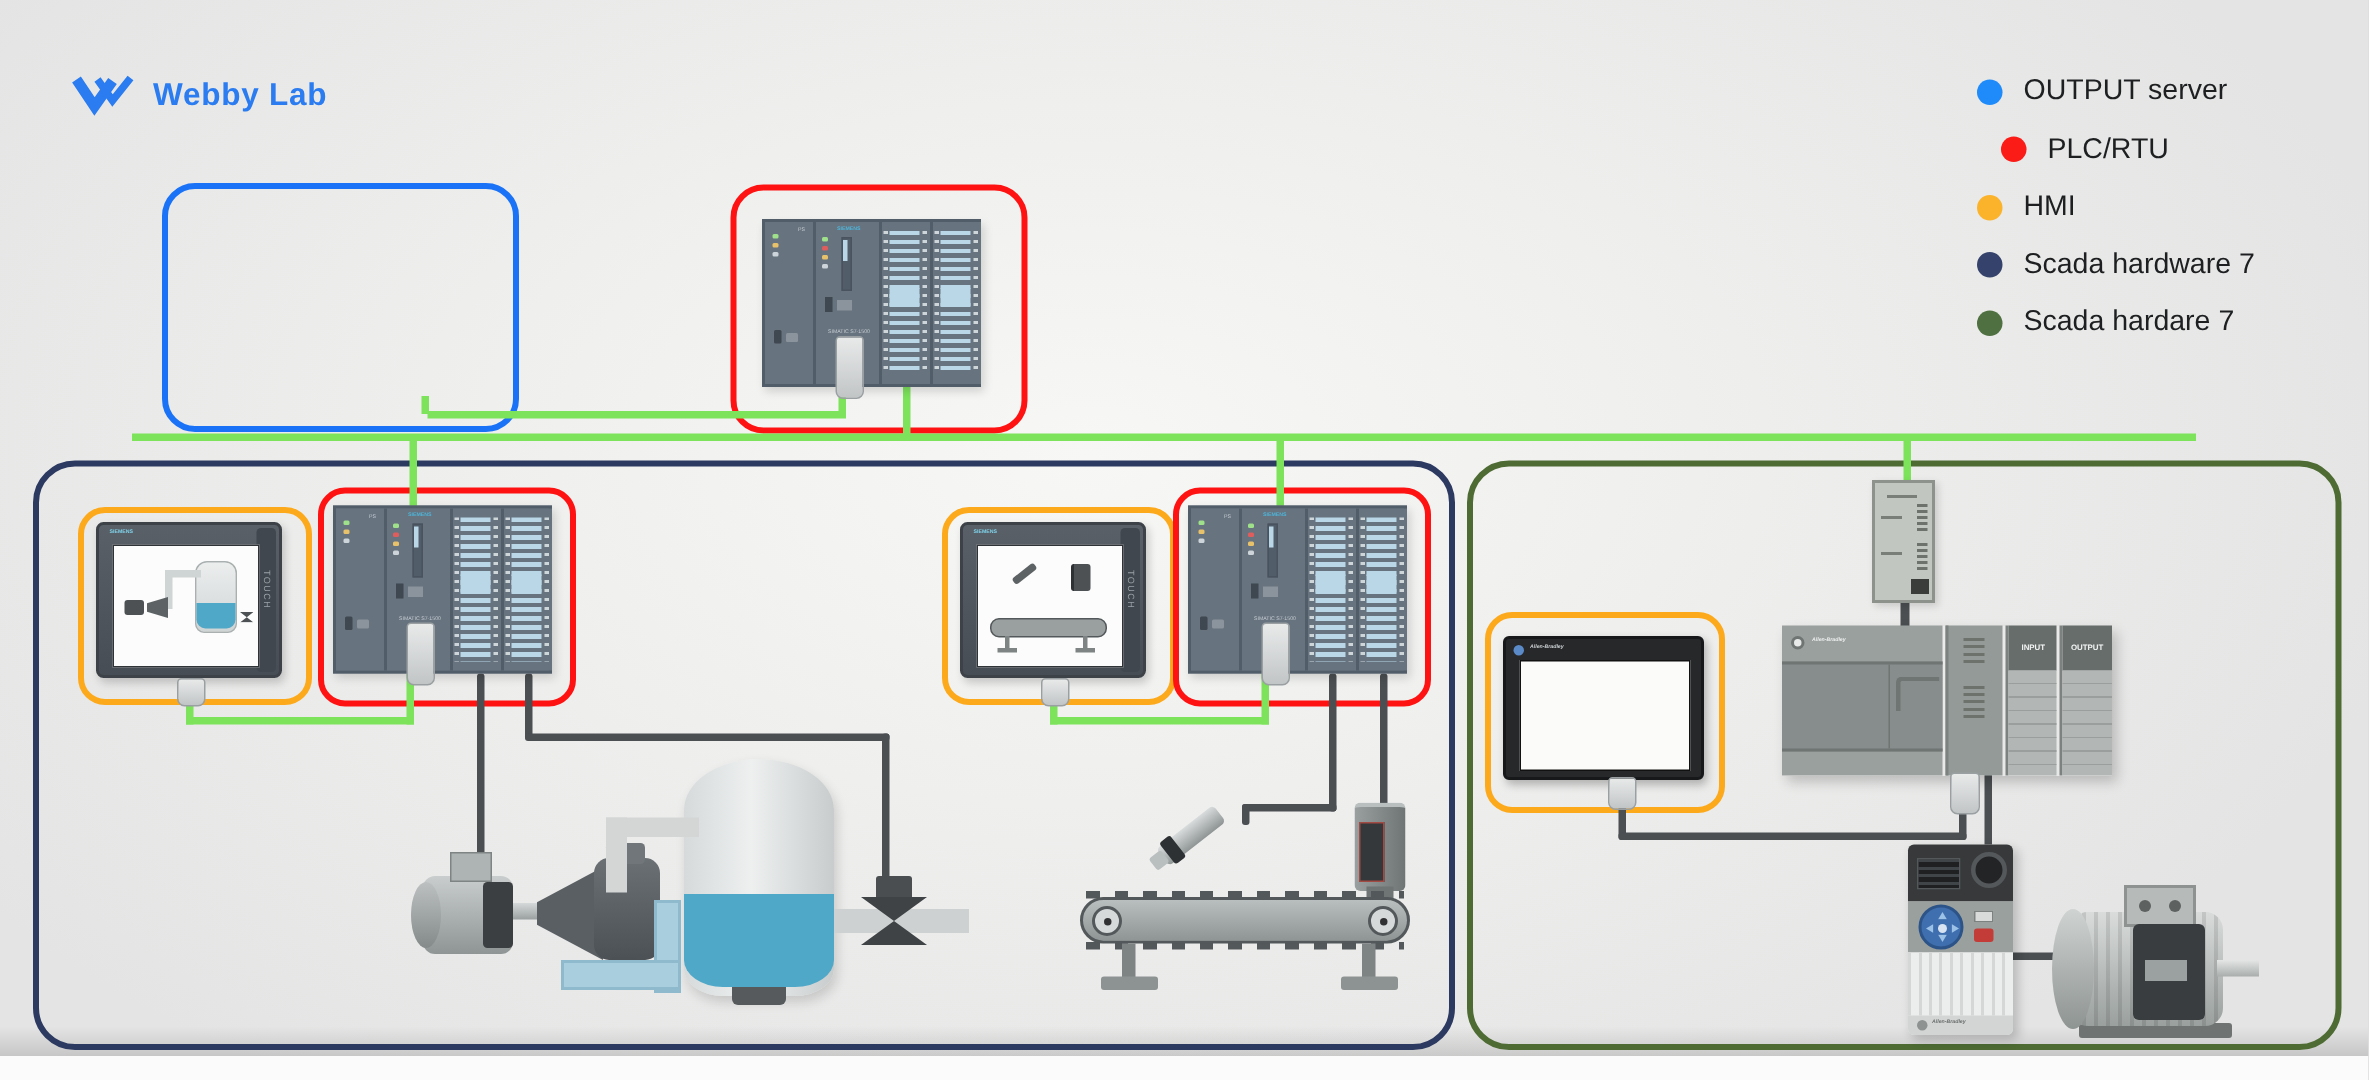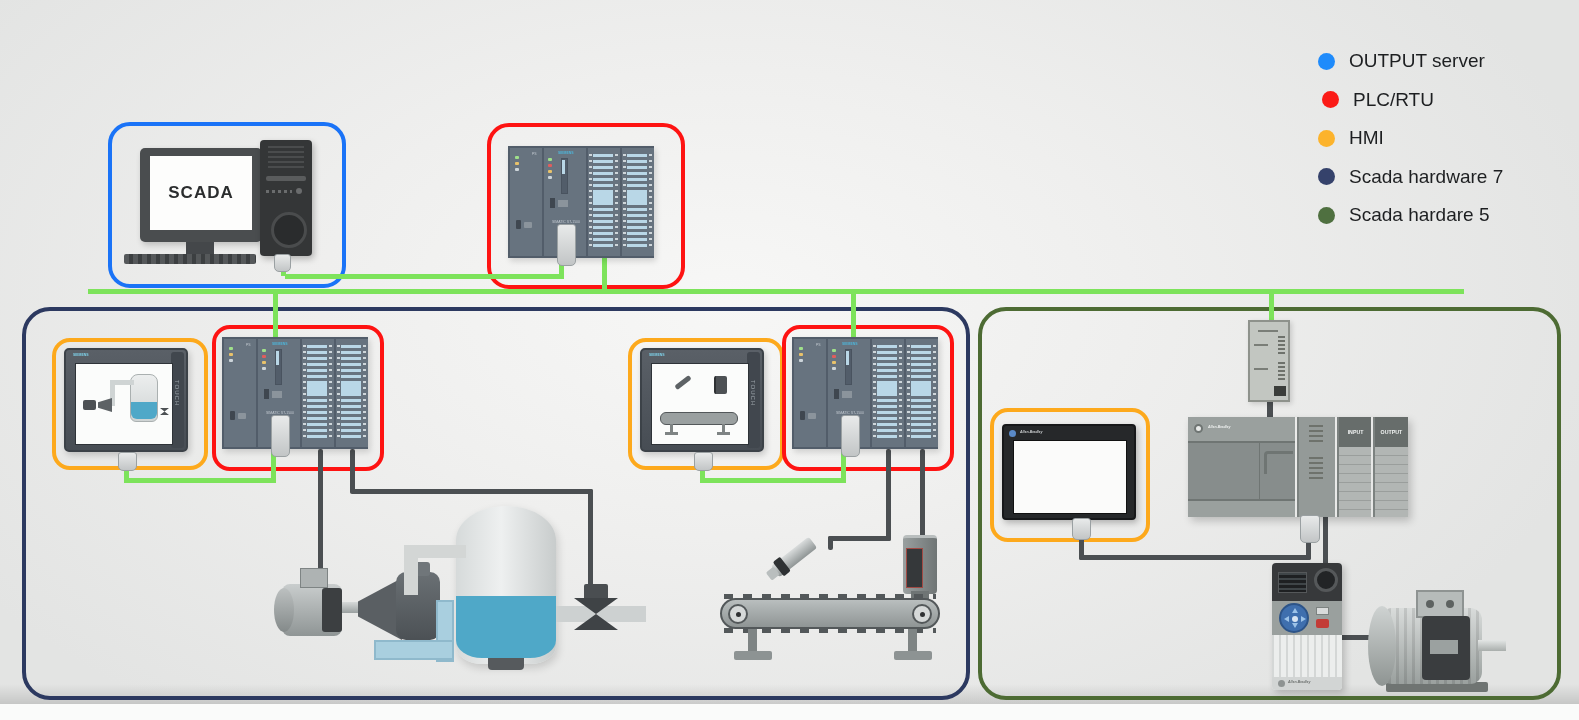--- a/index.html
+++ b/index.html
@@ -36,41 +36,48 @@
   .legdot{width:17px;height:17px;border-radius:50%;}
   .leglab{font-size:19px;color:#1d1f21;}
   .hairlines{background:repeating-linear-gradient(180deg,transparent 0 8px,#9a9e9c 8px 9px) #b2b6b4;}
   .vents{background:repeating-linear-gradient(90deg,#d4d7d6 0 2px,transparent 2px 7px) #eceeed;}
 </style>
 </head>
 <body>
 
 <div id="canvas">
 
+  <div class="abs ztop" style="left:48px;top:48px;display:flex;align-items:center;gap:10px;">
+    <svg width="44" height="32" viewBox="0 0 44 32">
+      <polyline points="3,5 15,23 27,6" fill="none" stroke="#2b7cf0" stroke-width="7"></polyline>
+      <polyline points="17,5 27,19 39,4" fill="none" stroke="#2b7cf0" stroke-width="5"></polyline>
+    </svg>
+    <span style="color:#2b7cf0;font-weight:bold;font-size:21px;letter-spacing:.5px;">Webby Lab</span>
+  </div>
 
   <div class="abs ztop" id="legend" style="left:1318px;top:50px;width:240px;height:190px;">
       <div class="legrow" style="left: 0px; top: 0px;">
         <div class="legdot" style="background: rgb(31, 139, 251);"></div>
         <span class="leglab">OUTPUT server</span>
       </div>
-      <div class="legrow" style="left: 4px; top: 38.5px; align-items: center;">
+      <div class="legrow" style="left: 16px; top: 38.5px; align-items: center;">
         <div class="legdot" style="background: rgb(251, 27, 23);"></div>
         <span class="leglab">PLC/RTU</span>
       </div>
       <div class="legrow" style="left: 0px; top: 77px;">
         <div class="legdot" style="background: rgb(252, 179, 44);"></div>
         <span class="leglab">HMI</span>
       </div>
       <div class="legrow" style="left: 0px; top: 115.5px;">
         <div class="legdot" style="background: rgb(53, 66, 107);"></div>
         <span class="leglab">Scada hardware 7</span>
       </div>
       <div class="legrow" style="left: 0px; top: 154px;">
         <div class="legdot" style="background: rgb(79, 112, 64);"></div>
-        <span class="leglab">Scada hardare 5</span>
+        <span class="leglab">Scada hardare 7</span>
       </div>
     </div>
 
   <div class="wire" style="left:88px;top:289px;width:1376px;height:5px;"></div>
   <div class="wire" style="left:285px;top:274px;width:279px;height:5px;"></div>
   <div class="wire" style="left:281px;top:264px;width:5px;height:12px;"></div>
   <div class="wire" style="left:559px;top:250px;width:5px;height:28px;"></div>
   <div class="wire" style="left:602px;top:250px;width:5px;height:42px;"></div>
   <div class="wire" style="left:273px;top:292px;width:5px;height:48px;"></div>
   <div class="wire" style="left:851px;top:292px;width:5px;height:50px;"></div>
@@ -102,36 +109,20 @@
   <div class="obox" style="left:108px;top:122px;width:230px;height:158px;border:4px solid #1a73f7;"></div>
   <div class="obox" style="left:487px;top:123px;width:190px;height:158px;border:4px solid #fe1312;"></div>
   <div class="obox" style="left:22px;top:307px;width:940px;height:385px;border:4px solid #2c3960;border-radius:28px;"></div>
   <div class="obox" style="left:978px;top:307px;width:575px;height:385px;border:4px solid #4d6b33;border-radius:28px;"></div>
   <div class="obox" style="left:52px;top:338px;width:148px;height:124px;border:4px solid #fda91c;border-radius:18px;"></div>
   <div class="obox" style="left:212px;top:325px;width:164px;height:138px;border:4px solid #fe1312;border-radius:18px;"></div>
   <div class="obox" style="left:628px;top:338px;width:148px;height:124px;border:4px solid #fda91c;border-radius:18px;"></div>
   <div class="obox" style="left:782px;top:325px;width:164px;height:138px;border:4px solid #fe1312;border-radius:18px;"></div>
   <div class="obox" style="left:990px;top:408px;width:152px;height:126px;border:4px solid #fda91c;border-radius:18px;"></div>
 
-  <div class="abs zdev" style="left:108px;top:122px;width:230px;height:158px;">
-    <div class="abs" style="left:32px;top:26px;width:122px;height:94px;background:#4a4d4f;border-radius:5px;box-shadow:2px 3px 6px rgba(0,0,0,.2);"></div>
-    <div class="abs" style="left:42px;top:34px;width:102px;height:74px;background:#fdfdfc;display:flex;align-items:center;justify-content:center;">
-      <span style="font-weight:bold;font-size:17px;color:#2b2d2e;letter-spacing:1px;">SCADA</span>
-    </div>
-    <div class="abs" style="left:78px;top:120px;width:28px;height:13px;background:#44474a;"></div>
-    <div class="abs" style="left:16px;top:132px;width:132px;height:10px;border-radius:2px;background:repeating-linear-gradient(90deg,#55585a 0 5px,#3c3f41 5px 9px);"></div>
-    <div class="abs" style="left:152px;top:18px;width:52px;height:116px;background:#343637;border-radius:4px;box-shadow:2px 3px 6px rgba(0,0,0,.25);">
-      <div class="abs" style="left:8px;top:6px;width:36px;height:22px;background:repeating-linear-gradient(180deg,#4a4c4d 0 2px,#343637 2px 5px);"></div>
-      <div class="abs" style="left:6px;top:36px;width:40px;height:5px;background:#5a5c5d;border-radius:2px;"></div>
-      <div class="abs" style="left:6px;top:50px;width:26px;height:3px;background:repeating-linear-gradient(90deg,#6a6c6d 0 3px,transparent 3px 6px);"></div>
-      <div class="abs" style="left:36px;top:48px;width:6px;height:6px;border-radius:50%;background:#6a6c6d;"></div>
-      <div class="abs" style="left:11px;top:72px;width:30px;height:30px;border-radius:50%;background:#2a2c2d;border:3px solid #4a4c4d;"></div>
-    </div>
-    <div class="plug" style="left:166px;top:132px;width:15px;height:16px;"></div>
-  </div>
 
   <div class="abs zdev" style="left:508px;top:146px;">
   <div class="splc">
     <div class="smod" style="left:0;width:34px;">
       <div class="sled" style="left:5px;top:8px;background:#9fe08a;"></div>
       <div class="sled" style="left:5px;top:14px;background:#e8c26a;"></div>
       <div class="sled" style="left:5px;top:20px;background:#cdd5da;"></div>
       <div class="abs t6" style="left:22px;top:4px;color:#c3cad1;">PS</div>
       <div class="abs" style="left:6px;top:72px;width:5px;height:9px;background:#3f4750;border-radius:1px;"></div>
       <div class="abs" style="left:14px;top:74px;width:8px;height:6px;background:#8b949c;border-radius:1px;"></div>

